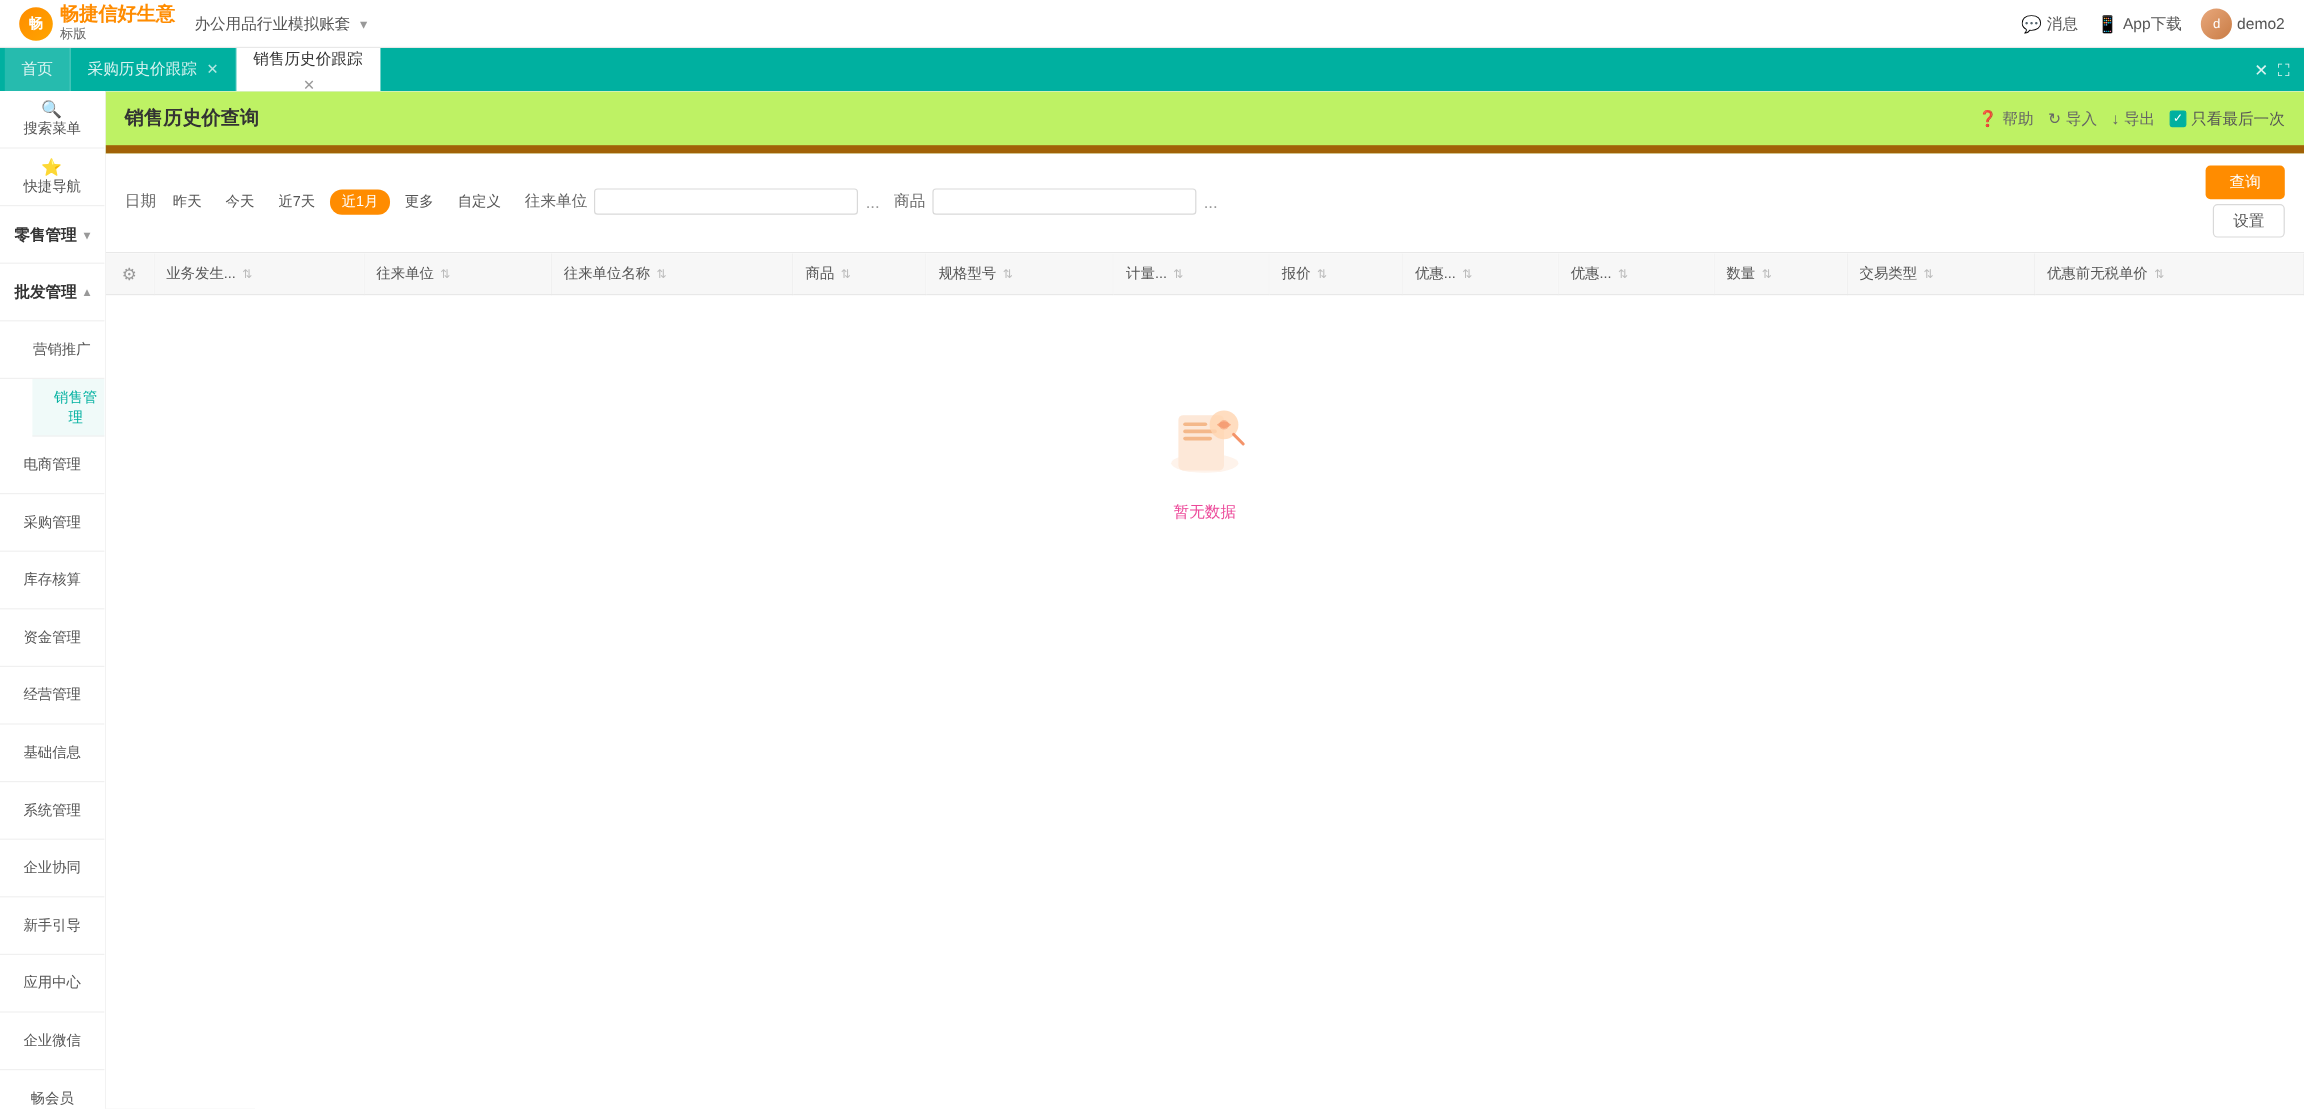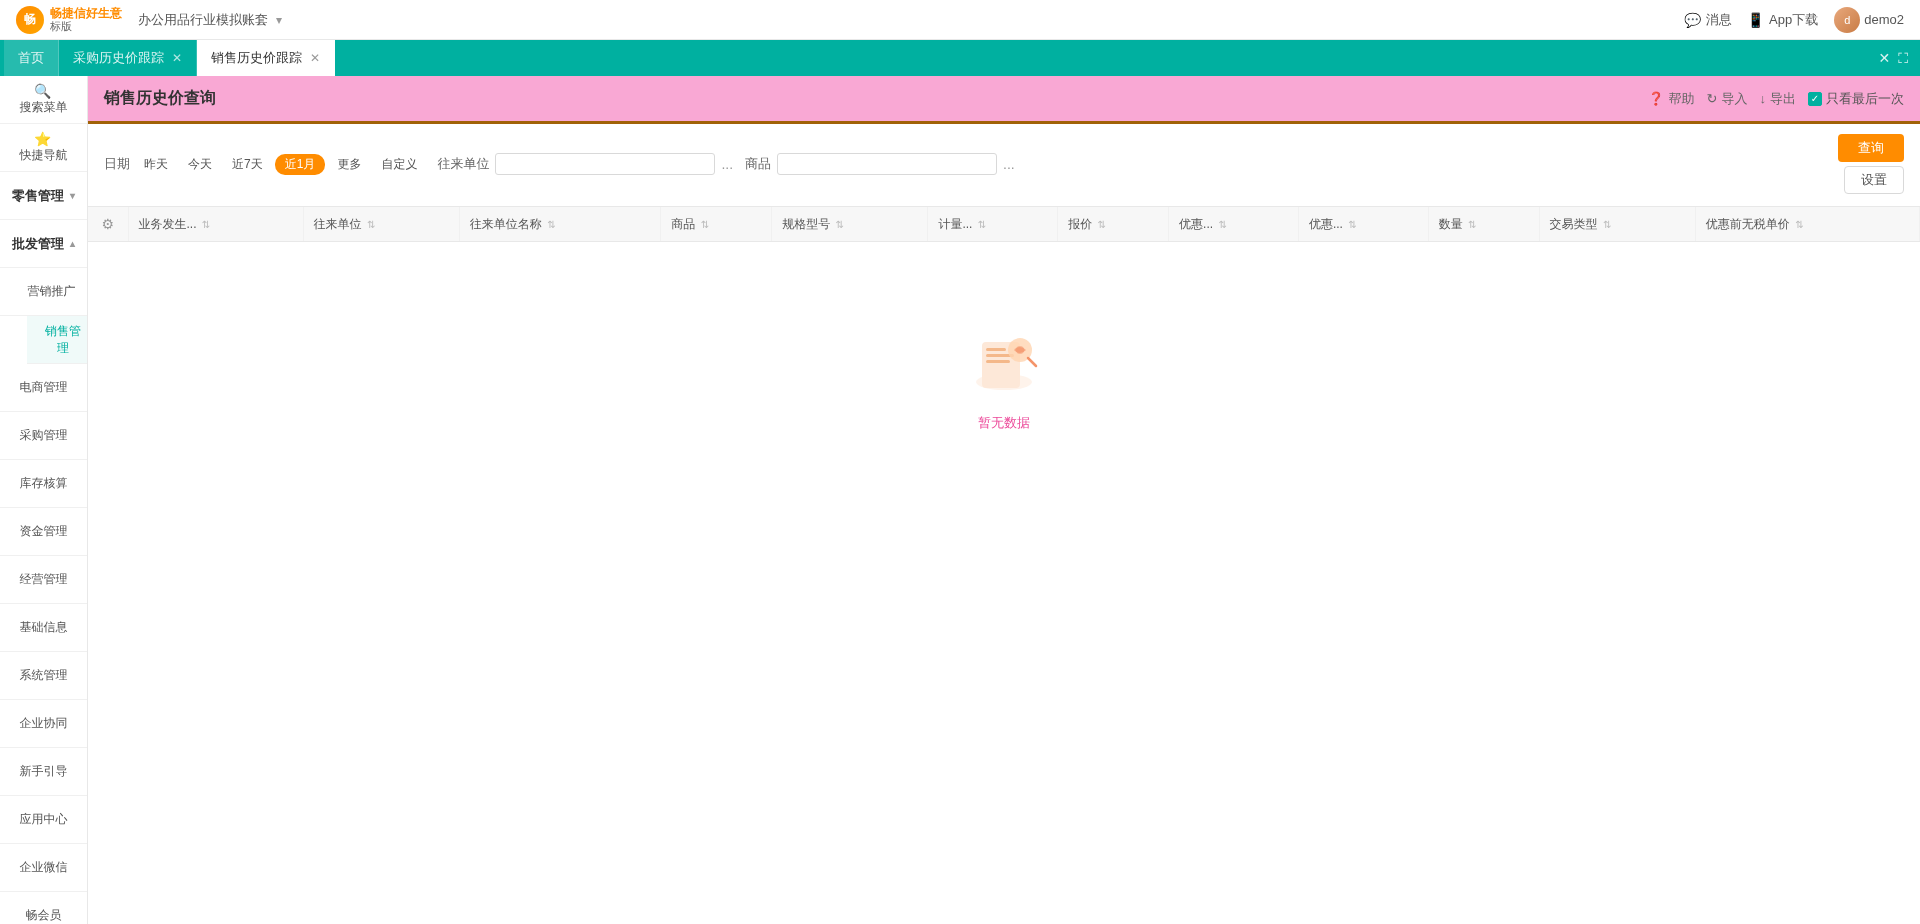--- a/index.html
+++ b/index.html
@@ -13,21 +13,21 @@
     }
     .top-bar-left { display: flex; align-items: center; gap: 8px; }
     .logo-area { display: flex; align-items: center; gap: 6px; }
     .logo-icon {
       width: 28px; height: 28px; border-radius: 50%;
       background: linear-gradient(135deg, #ff8c00, #ffa500);
       display: flex; align-items: center; justify-content: center;
       color: white; font-size: 12px; font-weight: bold;
     }
     .logo-text { font-size: 11px; color: #666; line-height: 1.2; }
-    .logo-text div:first-child { color: #ff8c00; font-weight: bold; font-size: 12px; }
+    .logo-text div:first-child { color: #ff8c00; font-weight: bold; font-size: 16px; }
     .top-bar-right { display: flex; align-items: center; gap: 16px; }
     .top-bar-action { display: flex; align-items: center; gap: 4px; color: #555; cursor: pointer; font-size: 13px; }
     .user-avatar {
       width: 26px; height: 26px; border-radius: 50%;
       background: linear-gradient(135deg, #e8a87c, #c97c45);
       display: flex; align-items: center; justify-content: center;
       color: white; font-size: 11px;
     }
 
     
@@ -37,21 +37,21 @@
       padding: 0 4px;
     }
     .tab {
       display: flex; align-items: center; gap: 6px;
       padding: 0 14px; height: 100%; cursor: pointer;
       color: rgba(255,255,255,0.85); font-size: 13px;
       border-right: 1px solid rgba(255,255,255,0.2);
       white-space: nowrap;
     }
     .tab.home { background: rgba(255,255,255,0.15); }
-    .tab.active { background: #fff; color: #333; }
+    .tab.active { background: #fff; color: #333; flex-direction: column; }
     .tab.active .tab-close { color: #999; }
     .tab-close { font-size: 12px; color: rgba(255,255,255,0.7); cursor: pointer; margin-left: 2px; }
     .tab-spacer { flex: 1; }
     .tab-bar-right { display: flex; align-items: center; gap: 8px; padding-right: 8px; }
     .tab-bar-btn { color: rgba(255,255,255,0.85); cursor: pointer; font-size: 14px; }
 
     
     .main-layout { display: flex; flex: 1; overflow: hidden; }
 
     
@@ -70,22 +70,22 @@
       flex-direction: row; justify-content: space-between;
       padding: 10px 12px;
     }
     .sidebar-arrow { font-size: 10px; color: #999; }
 
     
     .content-area { flex: 1; overflow: auto; display: flex; flex-direction: column; background: #f5f5f5; }
 
     
     .page-header {
-      background: #f9a8d4; padding: 12px 16px 0 16px;
-      border-bottom: 3px solid #a16207; flex-shrink: 0;
+      background: #bef264; padding: 12px 16px 0 16px;
+      border-bottom: 7px solid #a16207; flex-shrink: 0;
     }
     .page-title-row {
       display: flex; align-items: center; justify-content: space-between;
       margin-bottom: 12px;
     }
     .page-title { font-size: 16px; font-weight: bold; color: #333; }
     .page-actions { display: flex; align-items: center; gap: 12px; }
     .page-action { display: flex; align-items: center; gap: 4px; color: #666; cursor: pointer; font-size: 13px; }
     .checkbox-label { display: flex; align-items: center; gap: 4px; color: #555; font-size: 13px; cursor: pointer; }
     .checkbox-checked {

